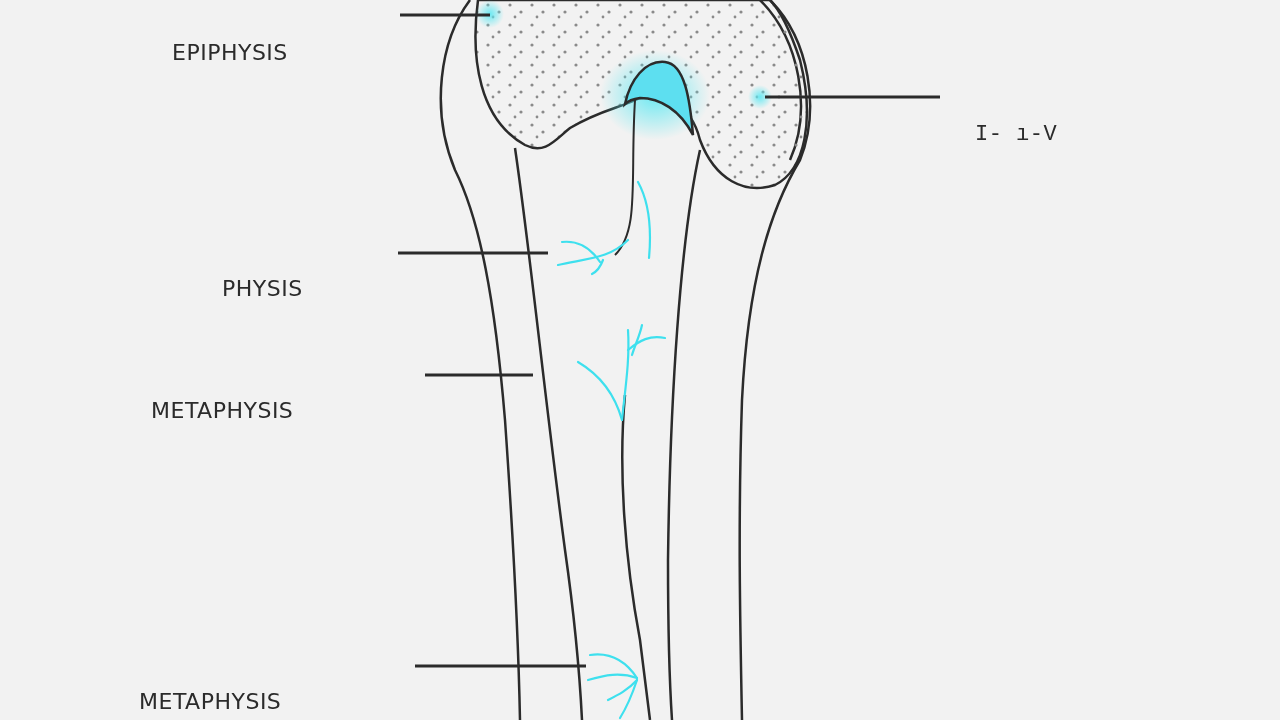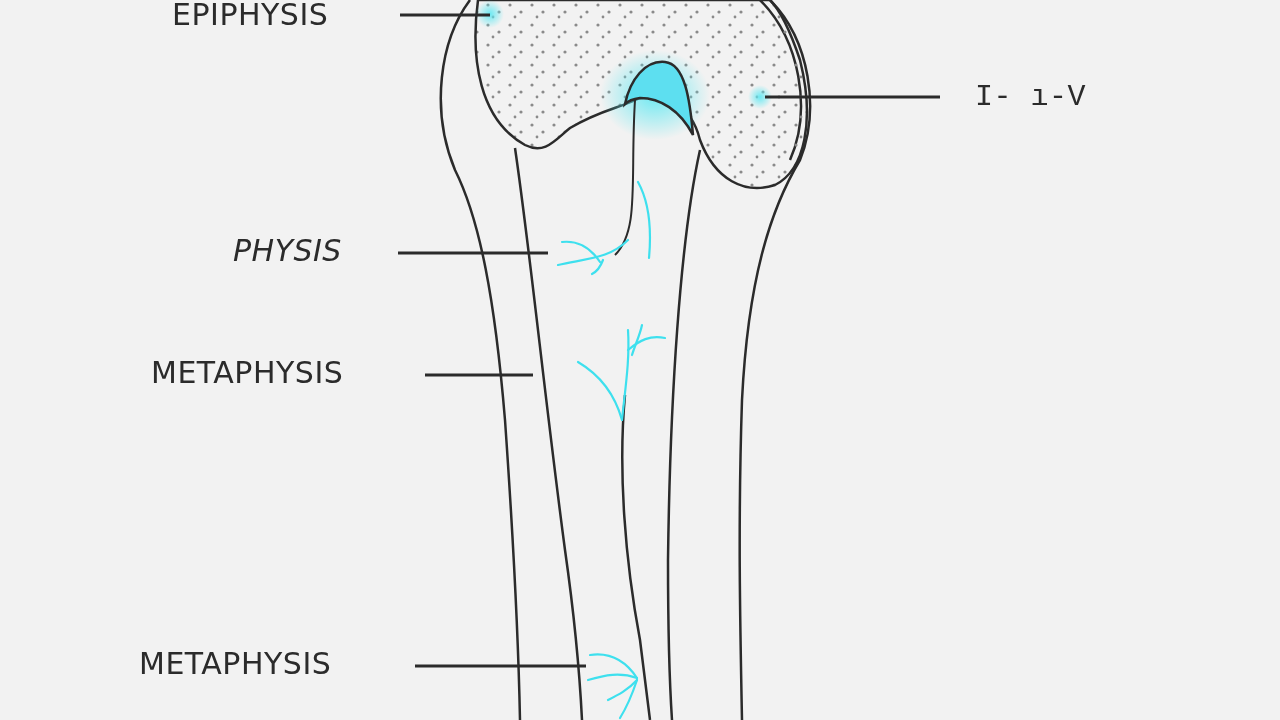--- a/index.html
+++ b/index.html
@@ -1,18 +1,18 @@
 <!DOCTYPE html>
 <html><head>
 <meta charset="utf-8">
 <style>
   html, body { margin:0; padding:0; }
   body { width:1280px; height:720px; background:#f2f2f2; overflow:hidden; position:relative; font-family:"DejaVu Sans", sans-serif; }
   svg { position:absolute; left:0; top:0; }
-  .label { position:absolute; font-size:30px; color:#2b2b2b; letter-spacing:0.5px; white-space:nowrap; line-height:1; }
+  .label { position:absolute; font-size:22px; color:#2b2b2b; letter-spacing:0.5px; white-space:nowrap; line-height:1;margin-top:42px; }
 </style>
 </head>
 <body>
 
 <svg width="1280" height="720" viewBox="0 0 1280 720">
   <defs>
     <radialGradient id="glow" cx="50%" cy="50%" r="50%">
       <stop offset="0%" stop-color="#5ee8f2" stop-opacity="0.9"></stop>
       <stop offset="100%" stop-color="#5ee8f2" stop-opacity="0"></stop>
     </radialGradient>
@@ -59,15 +59,15 @@
     <line x1="400" y1="15" x2="490" y2="15"></line>
     <line x1="765" y1="97" x2="940" y2="97"></line>
     <line x1="398" y1="253" x2="548" y2="253"></line>
     <line x1="425" y1="375" x2="533" y2="375"></line>
     <line x1="415" y1="666" x2="586" y2="666"></line>
   </g>
 </svg>
 
 <div class="label" style="left:172px; top:0px;">EPIPHYSIS</div>
 <div class="label" style="left:975px; top:82px;font-family:Liberation Mono, monospace;">I- ı-V</div>
-<div class="label" style="left:233px; top:236px;font-style:italic;">PHYSIS</div>
+<div class="label" style="left:222px; top:236px;">PHYSIS</div>
 <div class="label" style="left:151px; top:358px;">METAPHYSIS</div>
 <div class="label" style="left:139px; top:649px;">METAPHYSIS</div>
 
 </body></html>

